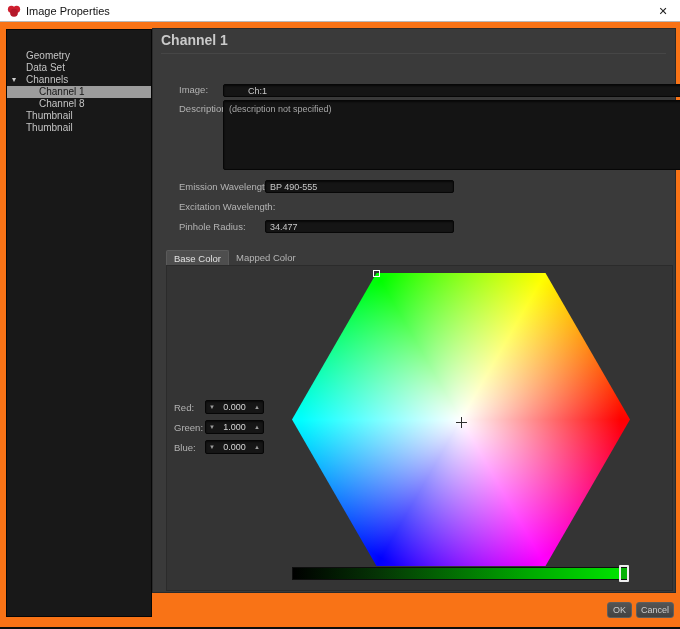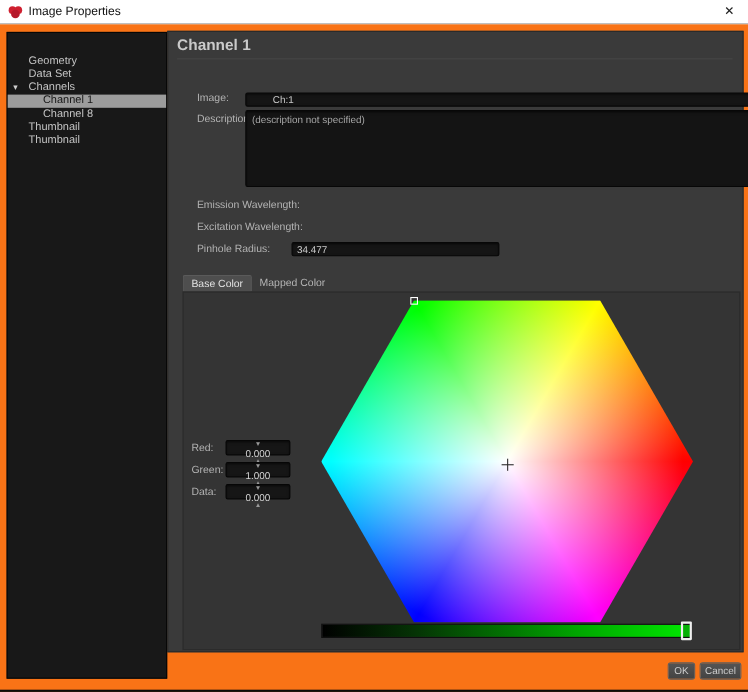--- a/index.html
+++ b/index.html
@@ -69,21 +69,20 @@
     position:absolute; left:13px; top:236px; width:507px; height:326px;
     background:#343434; border:1px solid #2b2b2b;
   }
   
   .spin-row { position:absolute; left:7px; display:flex; align-items:center; height:14px; }
   .spin-label { width:31px; font-size:9.5px; color:#b3b3b3; }
   .spinbox {
     width:59px; height:14px; display:flex; align-items:center;
     background:#161616; border:1px solid #060606; border-radius:2px;
     box-shadow:inset 0 1px 2px rgba(0,0,0,.6);
-    flex-direction:column;
   }
   .spinbox .arr { width:12px; text-align:center; font-size:6px; color:#9a9a9a; cursor:pointer; }
   .spinbox .val { flex:1; text-align:center; font-size:9px; color:#d6d6d6; }
   
   .hex-wrap { position:absolute; left:125px; top:7px; width:338px; height:293px; }
   .hexagon {
     position:absolute; left:0; top:0; width:338px; height:293px;
     clip-path:polygon(25% 0, 75% 0, 100% 50%, 75% 100%, 25% 100%, 0 50%);
     background:
       radial-gradient(circle 160px at 50% 50%, rgba(255,255,255,1) 0%, rgba(255,255,255,0) 100%),
@@ -151,20 +150,21 @@
 
     <span class="lbl" style="left:26px; top:54px;">Image:</span>
     <input class="field" style="left: 70px; top: 55px; width: 508px; padding-left: 24px;" value="Ch:1">
 
     <span class="lbl" style="left:26px; top:73px;">Description:</span>
     <div class="textbox">
       <span>(description not specified)</span>
     </div>
 
     <span class="lbl" style="left:26px; top:151px;">Emission Wavelength:</span>
+    <input class="field" style="left: 112px; top: 151px; width: 189px;" value="BP 490-555">
 
     <span class="lbl" style="left:26px; top:171px;">Excitation Wavelength:</span>
 
     <span class="lbl" style="left:26px; top:191px;">Pinhole Radius:</span>
     <input class="field" style="left: 112px; top: 191px; width: 189px;" value="34.477">
 
     <div class="tabbar">
       <div class="tab active">Base Color</div>
       <div class="tab">Mapped Color</div>
     </div>
@@ -183,21 +183,21 @@
       <div class="spin-row" style="top:154px;">
         <span class="spin-label">Green:</span>
         <div class="spinbox">
           <span class="arr">▼</span>
           <span class="val">1.000</span>
           <span class="arr">▲</span>
         </div>
       </div>
 
       <div class="spin-row" style="top:174px;">
-        <span class="spin-label">Data:</span>
+        <span class="spin-label">Blue:</span>
         <div class="spinbox">
           <span class="arr">▼</span>
           <span class="val">0.000</span>
           <span class="arr">▲</span>
         </div>
       </div>
 
       <div class="hex-wrap">
         <div class="hexagon"></div>
         <span class="vertex-marker"></span>

